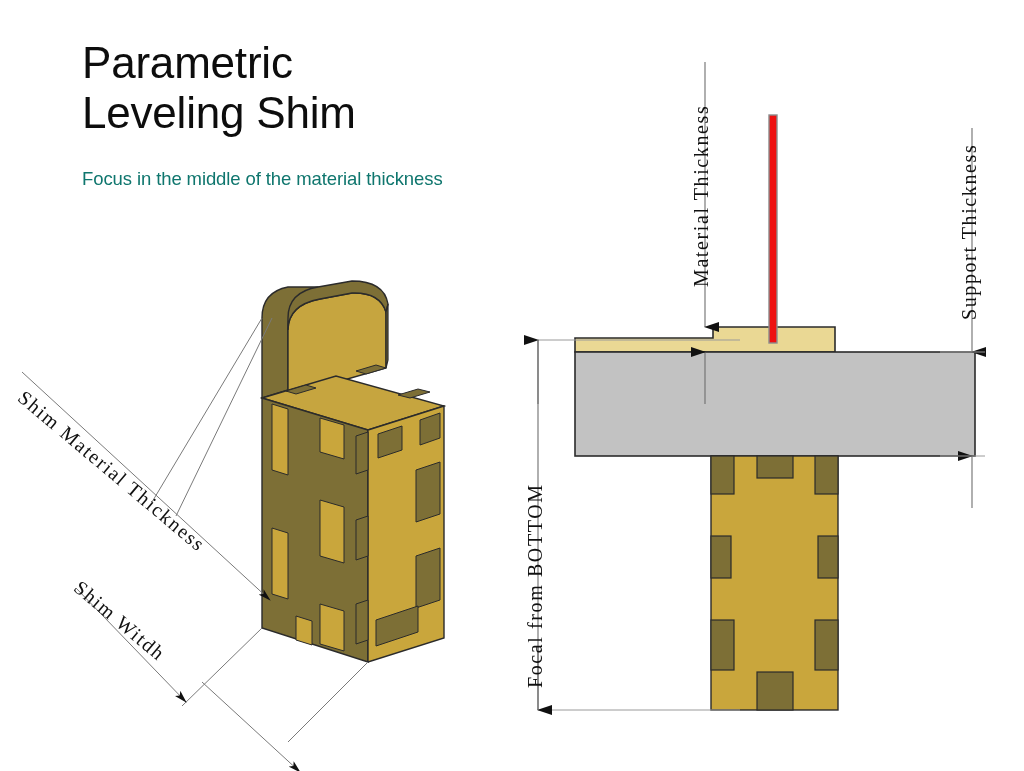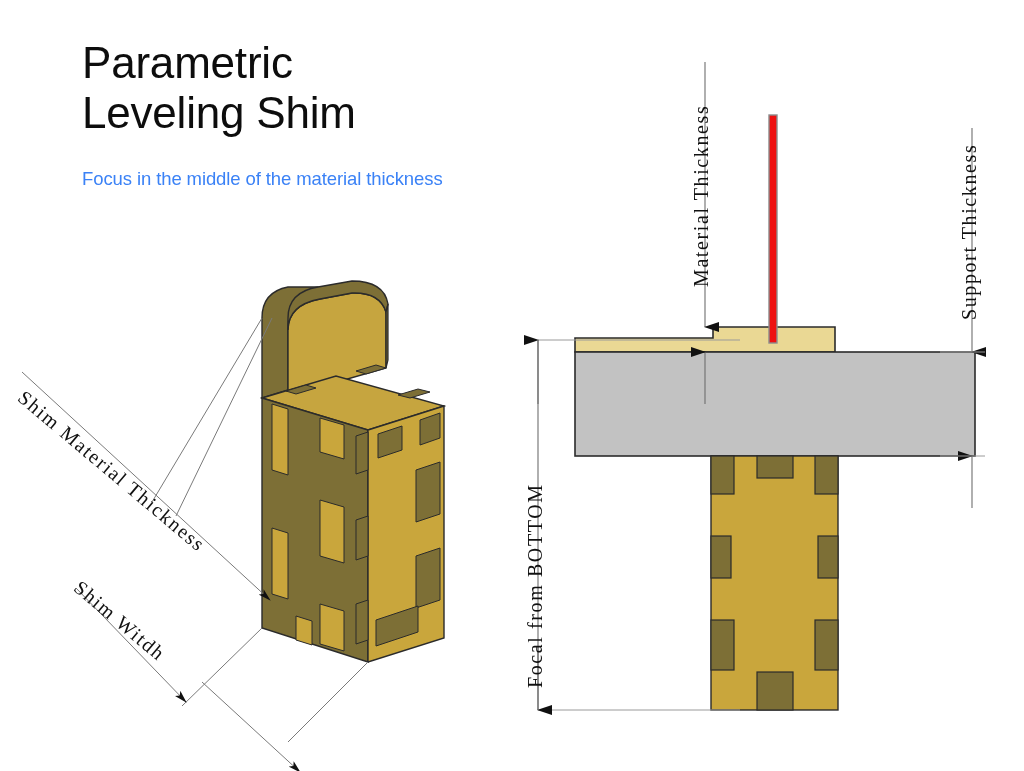--- a/index.html
+++ b/index.html
@@ -15,21 +15,21 @@
   .title{
     position:absolute;left:82px;top:38px;
     font-family:"Liberation Sans",sans-serif;
     font-size:44px;line-height:1.14;
     color:#0d0d0d;font-weight:400;
     letter-spacing:-0.2px;white-space:pre-line;
   }
   .subtitle{
     position:absolute;left:82px;top:168px;
     font-family:"Liberation Sans",sans-serif;
-    font-size:18.5px;color:#3b82f6;font-weight:400;
+    font-size:18.5px;color:#0f766e;font-weight:400;
     letter-spacing:-0.1px;white-space:nowrap;
   }
   .dimlabel{
     position:absolute;
     font-family:"Liberation Serif",serif;
     font-size:20px;color:#111111;
     white-space:nowrap;letter-spacing:1.6px;
     transform-origin:0 0;
   }
 </style>

